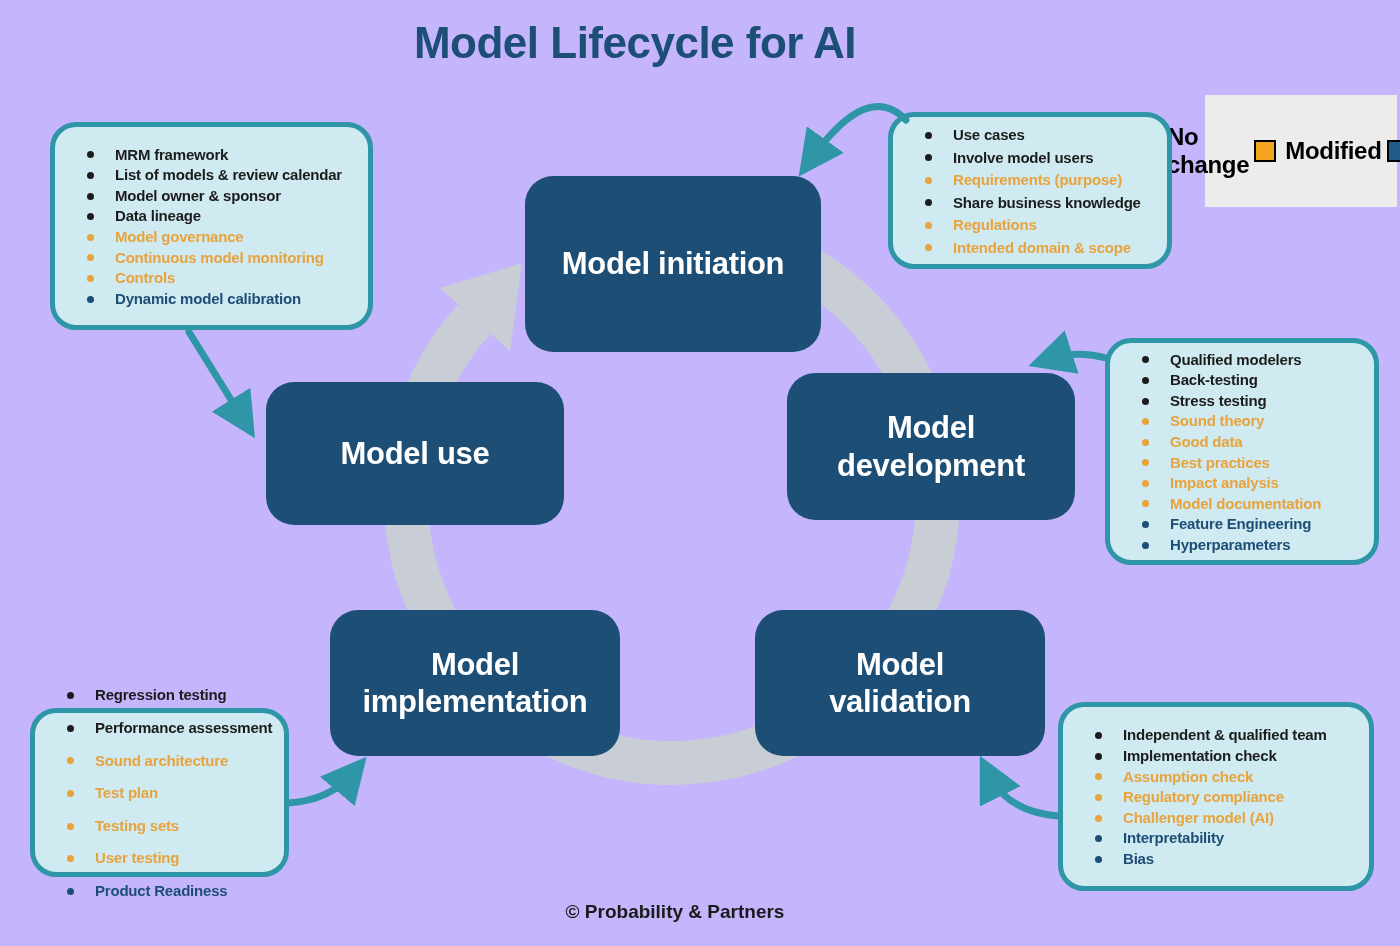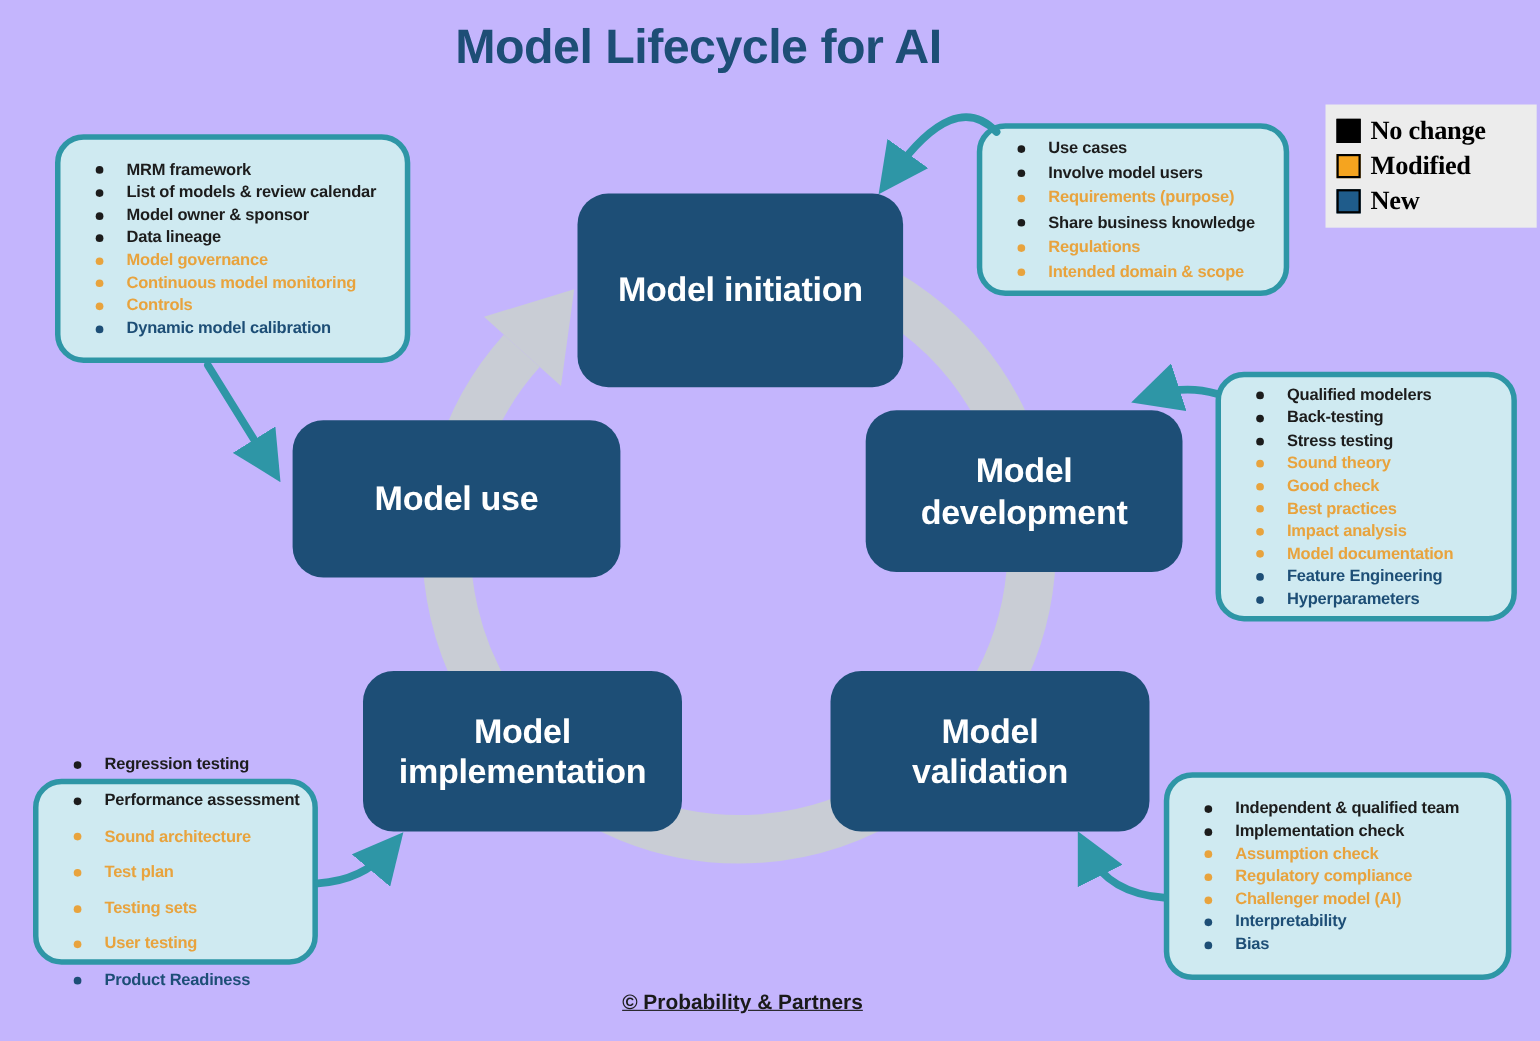--- a/index.html
+++ b/index.html
@@ -30,28 +30,28 @@
   .bullet-row{display:flex;align-items:center;gap:21px;padding-left:22px;
     line-height:20.6px;font-size:15px;font-weight:700;letter-spacing:-0.2px;}
   .callout.roomy .bullet-row{line-height:22.5px;}
   .dot{flex:none;width:7px;height:7px;border-radius:50%;background:currentColor;}
   .status-no-change{color:var(--ink);}
   .status-modified{color:var(--orange);}
   .status-new{color:var(--navy);}
   .bullet-text{white-space:nowrap;}
 
   .legend{position:absolute;left:1205px;top:95px;width:192px;height:112px;
-    background:var(--legendBg);display:flex;flex-direction:column;
-    justify-content:center;gap:5px;padding:6px 10px;z-index:2;font-family:Liberation Serif, serif;}
+    background:var(--legendBg);display:flex;
+    justify-content:center;gap:5px;padding:6px 10px;z-index:2;}
   .legend-row{display:flex;align-items:center;gap:9px;}
   .legend-swatch{flex:none;width:22px;height:22px;border:2px solid #000;}
   .legend-label{font-size:24px;font-weight:600;color:#000;letter-spacing:-0.3px;}
 
   .footer{position:absolute;left:400px;top:901px;width:550px;text-align:center;
-    font-size:19px;font-weight:700;color:#1a1a1a;text-decoration:underline;}
+    font-size:19px;font-weight:700;color:#1a1a1a;}
 </style>
 </head>
 <body>
 
 <div class="stage">
 
   <svg class="svg-layer" width="1400" height="946" viewBox="0 0 1400 946" style="z-index:1;">
     <path class="ring-arc" stroke-width="44" d="M 589.8 244 A 266 266 0 1 1 474.3 319"></path>
     <polygon class="ring-head" points="440,288 522,263 510,351"></polygon>
   </svg>
@@ -174,21 +174,21 @@
       <div class="bullet-row status-no-change">
         <span class="dot"></span>
         <span class="bullet-text">Stress testing</span>
       </div>
       <div class="bullet-row status-modified">
         <span class="dot"></span>
         <span class="bullet-text">Sound theory</span>
       </div>
       <div class="bullet-row status-modified">
         <span class="dot"></span>
-        <span class="bullet-text">Good check</span>
+        <span class="bullet-text">Good data</span>
       </div>
       <div class="bullet-row status-modified">
         <span class="dot"></span>
         <span class="bullet-text">Best practices</span>
       </div>
       <div class="bullet-row status-modified">
         <span class="dot"></span>
         <span class="bullet-text">Impact analysis</span>
       </div>
       <div class="bullet-row status-modified">

